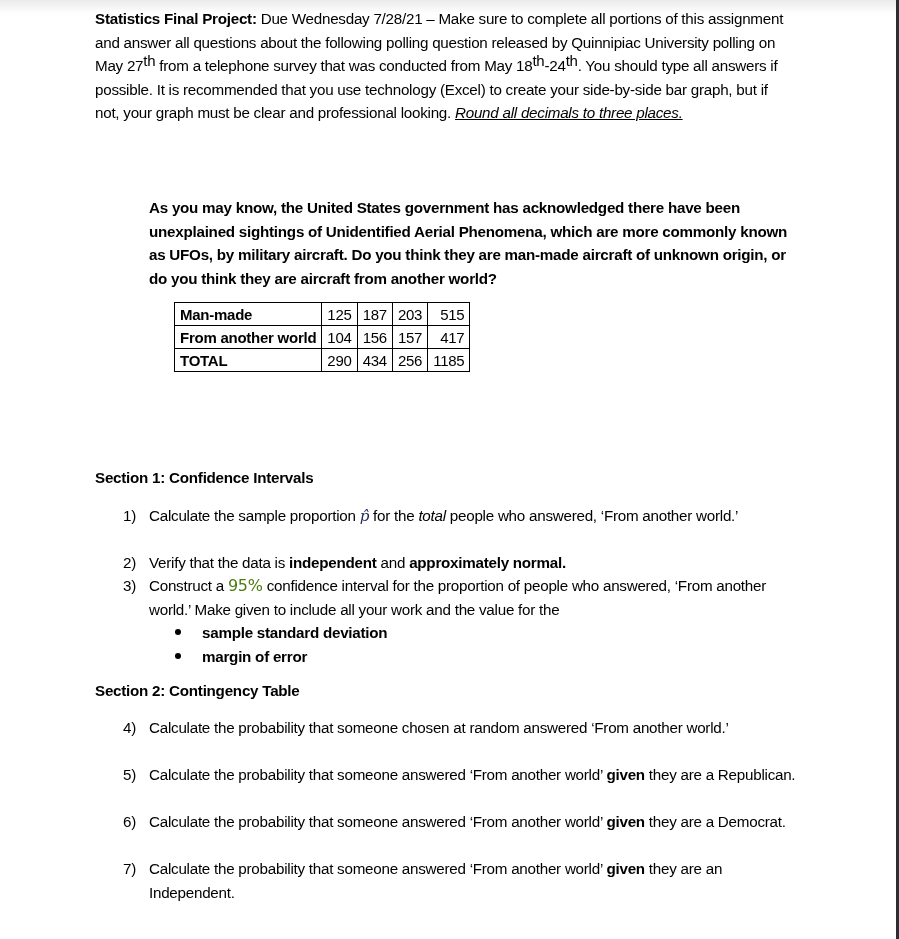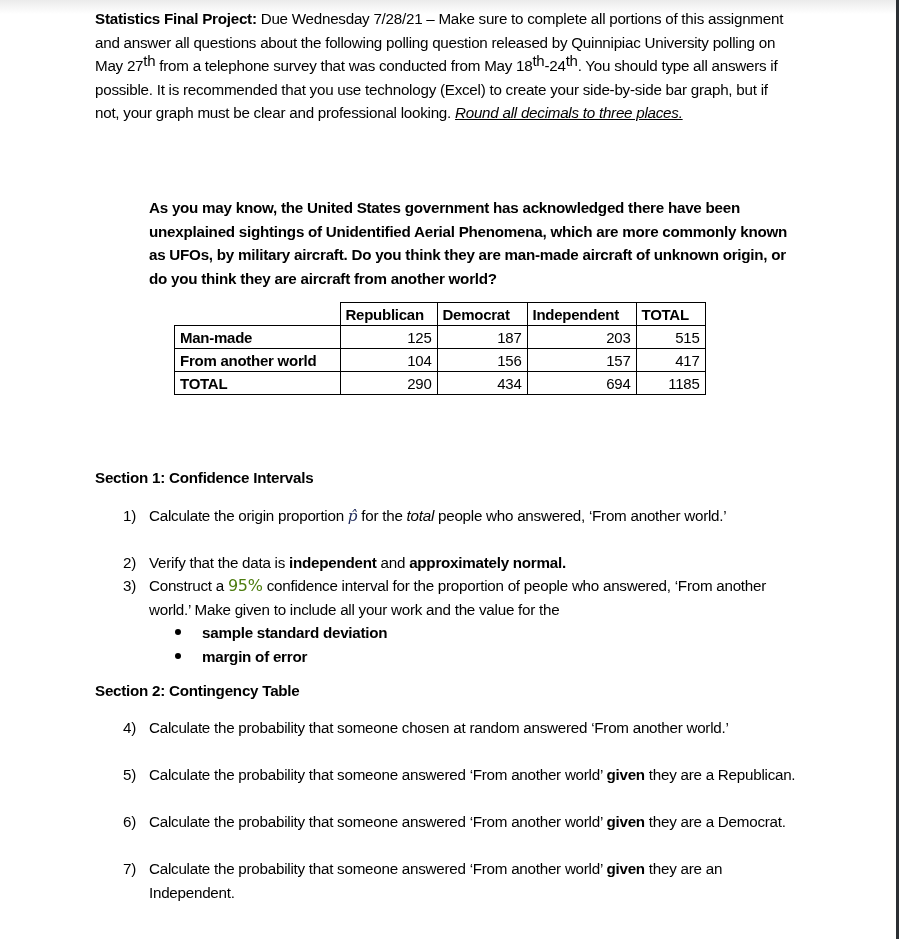--- a/index.html
+++ b/index.html
@@ -64,56 +64,49 @@
 <div class="rightbar"></div>
 
 <div class="page">
 
   <div class="intro"><b>Statistics Final Project:</b><span> Due Wednesday 7/28/21 – Make sure to complete all portions of this assignment and answer all questions about the following polling question released by Quinnipiac University polling on May 27</span><sup>th</sup><span>  from a telephone survey that was conducted from May 18</span><sup>th</sup><span>-24</span><sup>th</sup><span>.  You should type all answers if possible.  It is recommended that you use technology (Excel) to create your side-by-side bar graph, but if not, your graph must be clear and professional looking.  </span><span class="round">Round all decimals to three places.</span></div>
 
   <div class="question">As you may know, the United States government has acknowledged there have been unexplained sightings of Unidentified Aerial Phenomena, which are more commonly known as UFOs, by military aircraft. Do you think they are man-made aircraft of unknown origin, or do you think they are aircraft from another world?</div>
 
   <table class="ct">
     <tbody>
-        <tr>
-      <th class="blank c0"></th>
-      <th class="c1">Republican</th>
-      <th class="c2">Democrat</th>
-      <th class="c3">Independent</th>
-      <th class="c4">TOTAL</th>
-    </tr>
     <tr>
       <td class="rowlabel">Man-made</td>
       <td class="num">125</td>
       <td class="num">187</td>
       <td class="num">203</td>
       <td class="num">515</td>
     </tr>
     <tr>
       <td class="rowlabel">From another world</td>
       <td class="num">104</td>
       <td class="num">156</td>
       <td class="num">157</td>
       <td class="num">417</td>
     </tr>
     <tr>
       <td class="rowlabel">TOTAL</td>
       <td class="num">290</td>
       <td class="num">434</td>
-      <td class="num">694</td>
+      <td class="num">256</td>
       <td class="num">1185</td>
     </tr>
   </tbody>
     </table>
 
   <div class="section-title s1">Section 1: Confidence Intervals</div>
 
   <div class="item i1">
     <span class="num">1)</span>
-    <span class="txt"><span>Calculate the origin proportion </span><span class="math">p̂</span><span> for the </span><i>total</i><span> people who answered, ‘From another world.’</span></span>
+    <span class="txt"><span>Calculate the sample proportion </span><span class="math">p̂</span><span> for the </span><i>total</i><span> people who answered, ‘From another world.’</span></span>
   </div>
 
   <div class="item i2">
     <span class="num">2)</span>
     <span class="txt"><span>Verify that the data is </span><b>independent</b><span> and </span><b>approximately normal.</b></span>
   </div>
 
   <div class="item i3">
     <span class="num">3)</span>
     <span class="txt"><span>Construct a </span><span class="pct">95%</span><span> confidence interval for the proportion of people who answered, ‘From another world.’  Make given to include all your work and the value for the</span></span>

